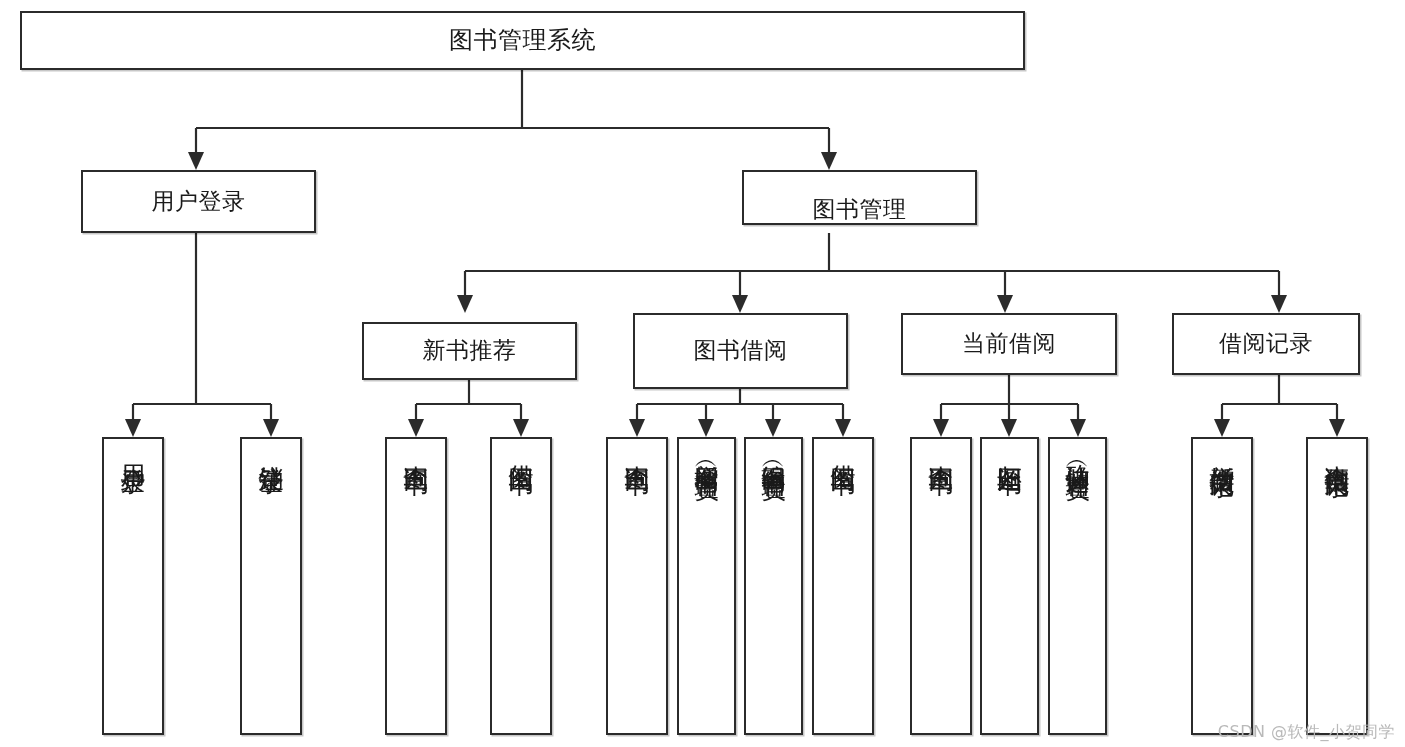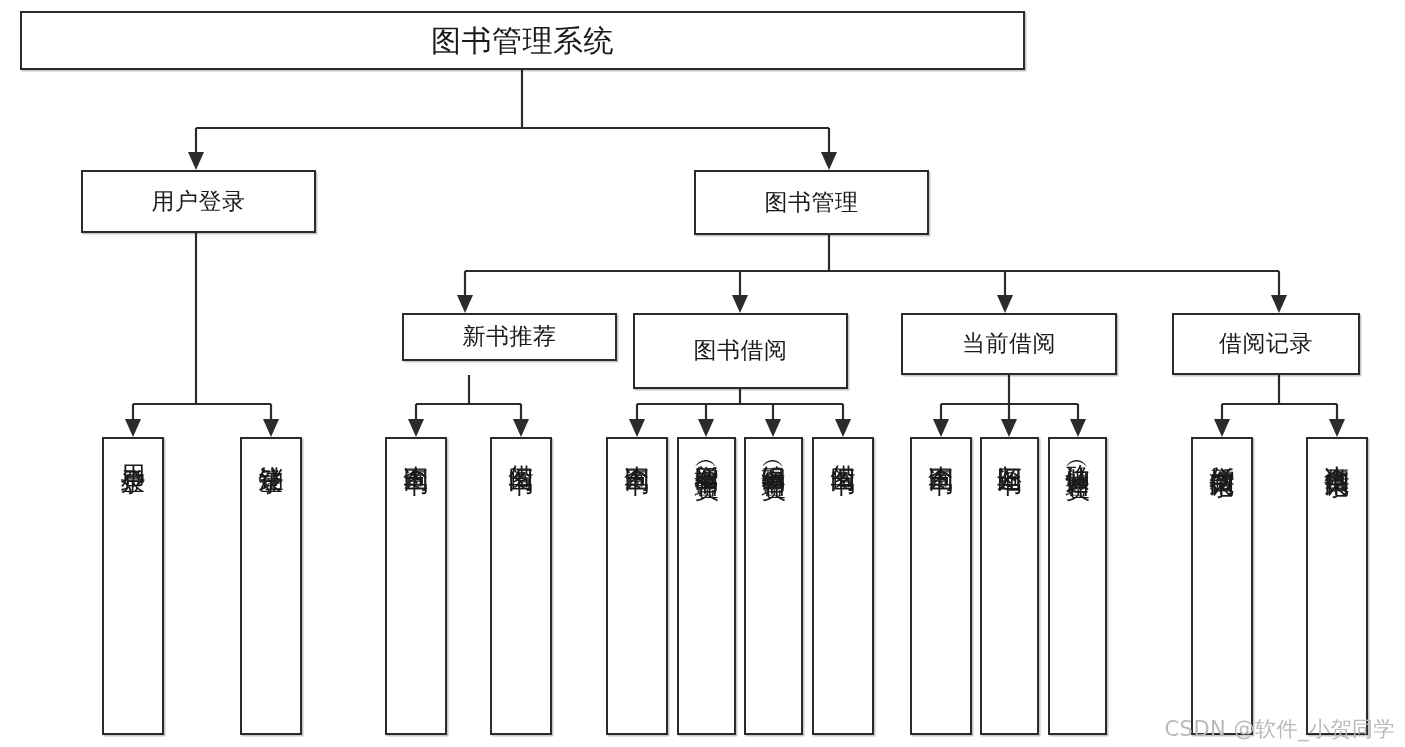--- a/index.html
+++ b/index.html
@@ -33,21 +33,21 @@
     text-align: center;
     line-height: 1.12;
     letter-spacing: 0.5px;
     white-space: pre;
   }
   
   .node.horiz .node-label {
     writing-mode: horizontal-tb;
     font-size: 23px;
   }
-  .node.root .node-label { font-size: 30px; }
+  .node.root .node-label { font-size: 24px; }
   
   .node.vert {
     align-items: flex-start;
     justify-content: center;
     padding-top: 6px;
   }
   .node.vert .node-label {
     writing-mode: vertical-rl;
     text-orientation: upright;
     font-size: 25px;
@@ -68,21 +68,21 @@
     stroke: #2b2b2b;
     stroke-width: 2.2;
     fill: none;
   }
   .arrowhead { fill: #2b2b2b; stroke: none; }
 
   #watermark {
     position: absolute;
     right: 10px;
     bottom: 4px;
-    font-size: 21px;
+    font-size: 16px;
     color: #b9b9b9;
     white-space: nowrap;
     letter-spacing: 0.5px;
     user-select: none;
   }
 </style>
 </head>
 <body>
 
 <div id="canvas">
@@ -150,25 +150,25 @@
     <polygon class="arrowhead" points="1329,419 1345,419 1337,437"></polygon>
   </svg>
 
   <div class="node horiz root" style="left:20px; top:11px; width:1005px; height:59px;">
     <span class="node-label">图书管理系统</span>
   </div>
 
   <div class="node horiz" style="left:81px; top:170px; width:235px; height:63px;">
     <span class="node-label">用户登录</span>
   </div>
-  <div class="node horiz" style="left:694px; top:170px; width:235px; height:65px;">
+  <div class="node horiz" style="left:742px; top:170px; width:235px; height:55px;align-items:flex-end;">
     <span class="node-label">图书管理</span>
   </div>
 
-  <div class="node horiz" style="left:362px; top:313px; width:215px; height:48px;margin-left:40px;">
+  <div class="node horiz" style="left:362px; top:322px; width:215px; height:58px;">
     <span class="node-label">新书推荐</span>
   </div>
   <div class="node horiz" style="left:633px; top:313px; width:215px; height:76px;">
     <span class="node-label">图书借阅</span>
   </div>
   <div class="node horiz" style="left:901px; top:313px; width:216px; height:62px;font-family:Liberation Serif, serif;">
     <span class="node-label">当前借阅</span>
   </div>
   <div class="node horiz" style="left:1172px; top:313px; width:188px; height:62px;">
     <span class="node-label">借阅记录</span>

